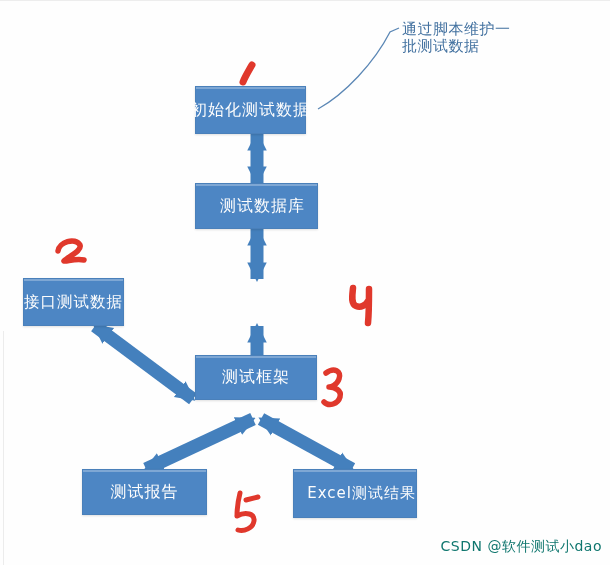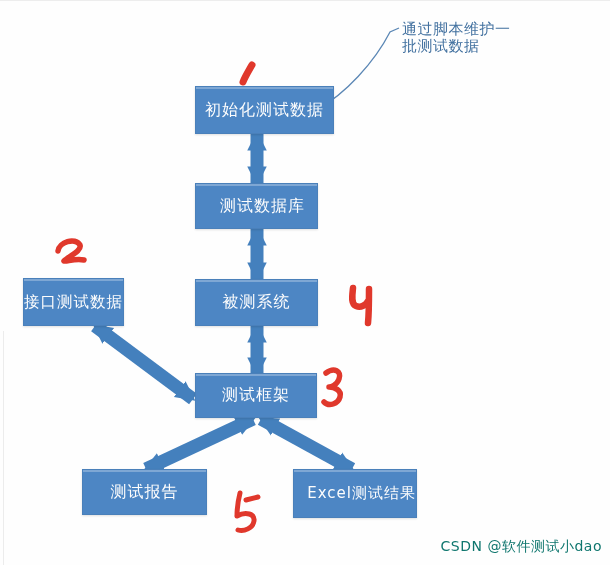--- a/index.html
+++ b/index.html
@@ -16,25 +16,25 @@
     position:absolute;z-index:2;
     background:#4d86c4;
     border:1px solid #4a80ba;
     box-shadow:inset 0 2px 0 rgba(255,255,255,.28), 0 1px 2px rgba(0,0,0,.12);
     color:#fdfdfd;
     display:flex;align-items:center;justify-content:center;
     font-size:16px;letter-spacing:1px;
     box-sizing:border-box;
     white-space:nowrap;
   }
-  .node-init{left:195px;top:85px;width:139px;height:48px;}
+  .node-init{left:195px;top:85px;width:111px;height:48px;}
   .node-db{left:195px;top:182px;width:123px;height:46px;padding-left:12px;}
   .node-sut{left:195px;top:278px;width:123px;height:47px;}
   .node-api{left:23px;top:277px;width:101px;height:48px;font-size:15.5px;}
-  .node-framework{left:195px;top:372px;width:122px;height:45px;}
+  .node-framework{left:195px;top:354px;width:122px;height:45px;}
   .node-report{left:82px;top:468px;width:125px;height:46px;justify-content:center;}
   .node-excel{left:293px;top:468px;width:124px;height:49px;font-size:15px;justify-content:flex-end;}
   .annotation{
     position:absolute;z-index:2;
     left:402px;top:20px;
     color:#41709f;font-size:15px;line-height:17px;
     letter-spacing:.5px;
   }
   .red-layer{position:absolute;left:0;top:0;z-index:3;}
   .watermark{
@@ -69,23 +69,20 @@
     </g>
     <path d="M318,108 C345,93 374,62 390,31 L399,27" stroke="#5b87b5" stroke-width="1.3" fill="none"></path>
   </svg>
 
   <div class="node node-init">
     <span>初始化测试数据</span>
   </div>
   <div class="node node-db">
     <span>测试数据库</span>
   </div>
-  <div class="node node-sut">
-    <span>被测系统</span>
-  </div>
   <div class="node node-api">
     <span>接口测试数据</span>
   </div>
   <div class="node node-framework">
     <span>测试框架</span>
   </div>
   <div class="node node-report">
     <span>测试报告</span>
   </div>
   <div class="node node-excel">

